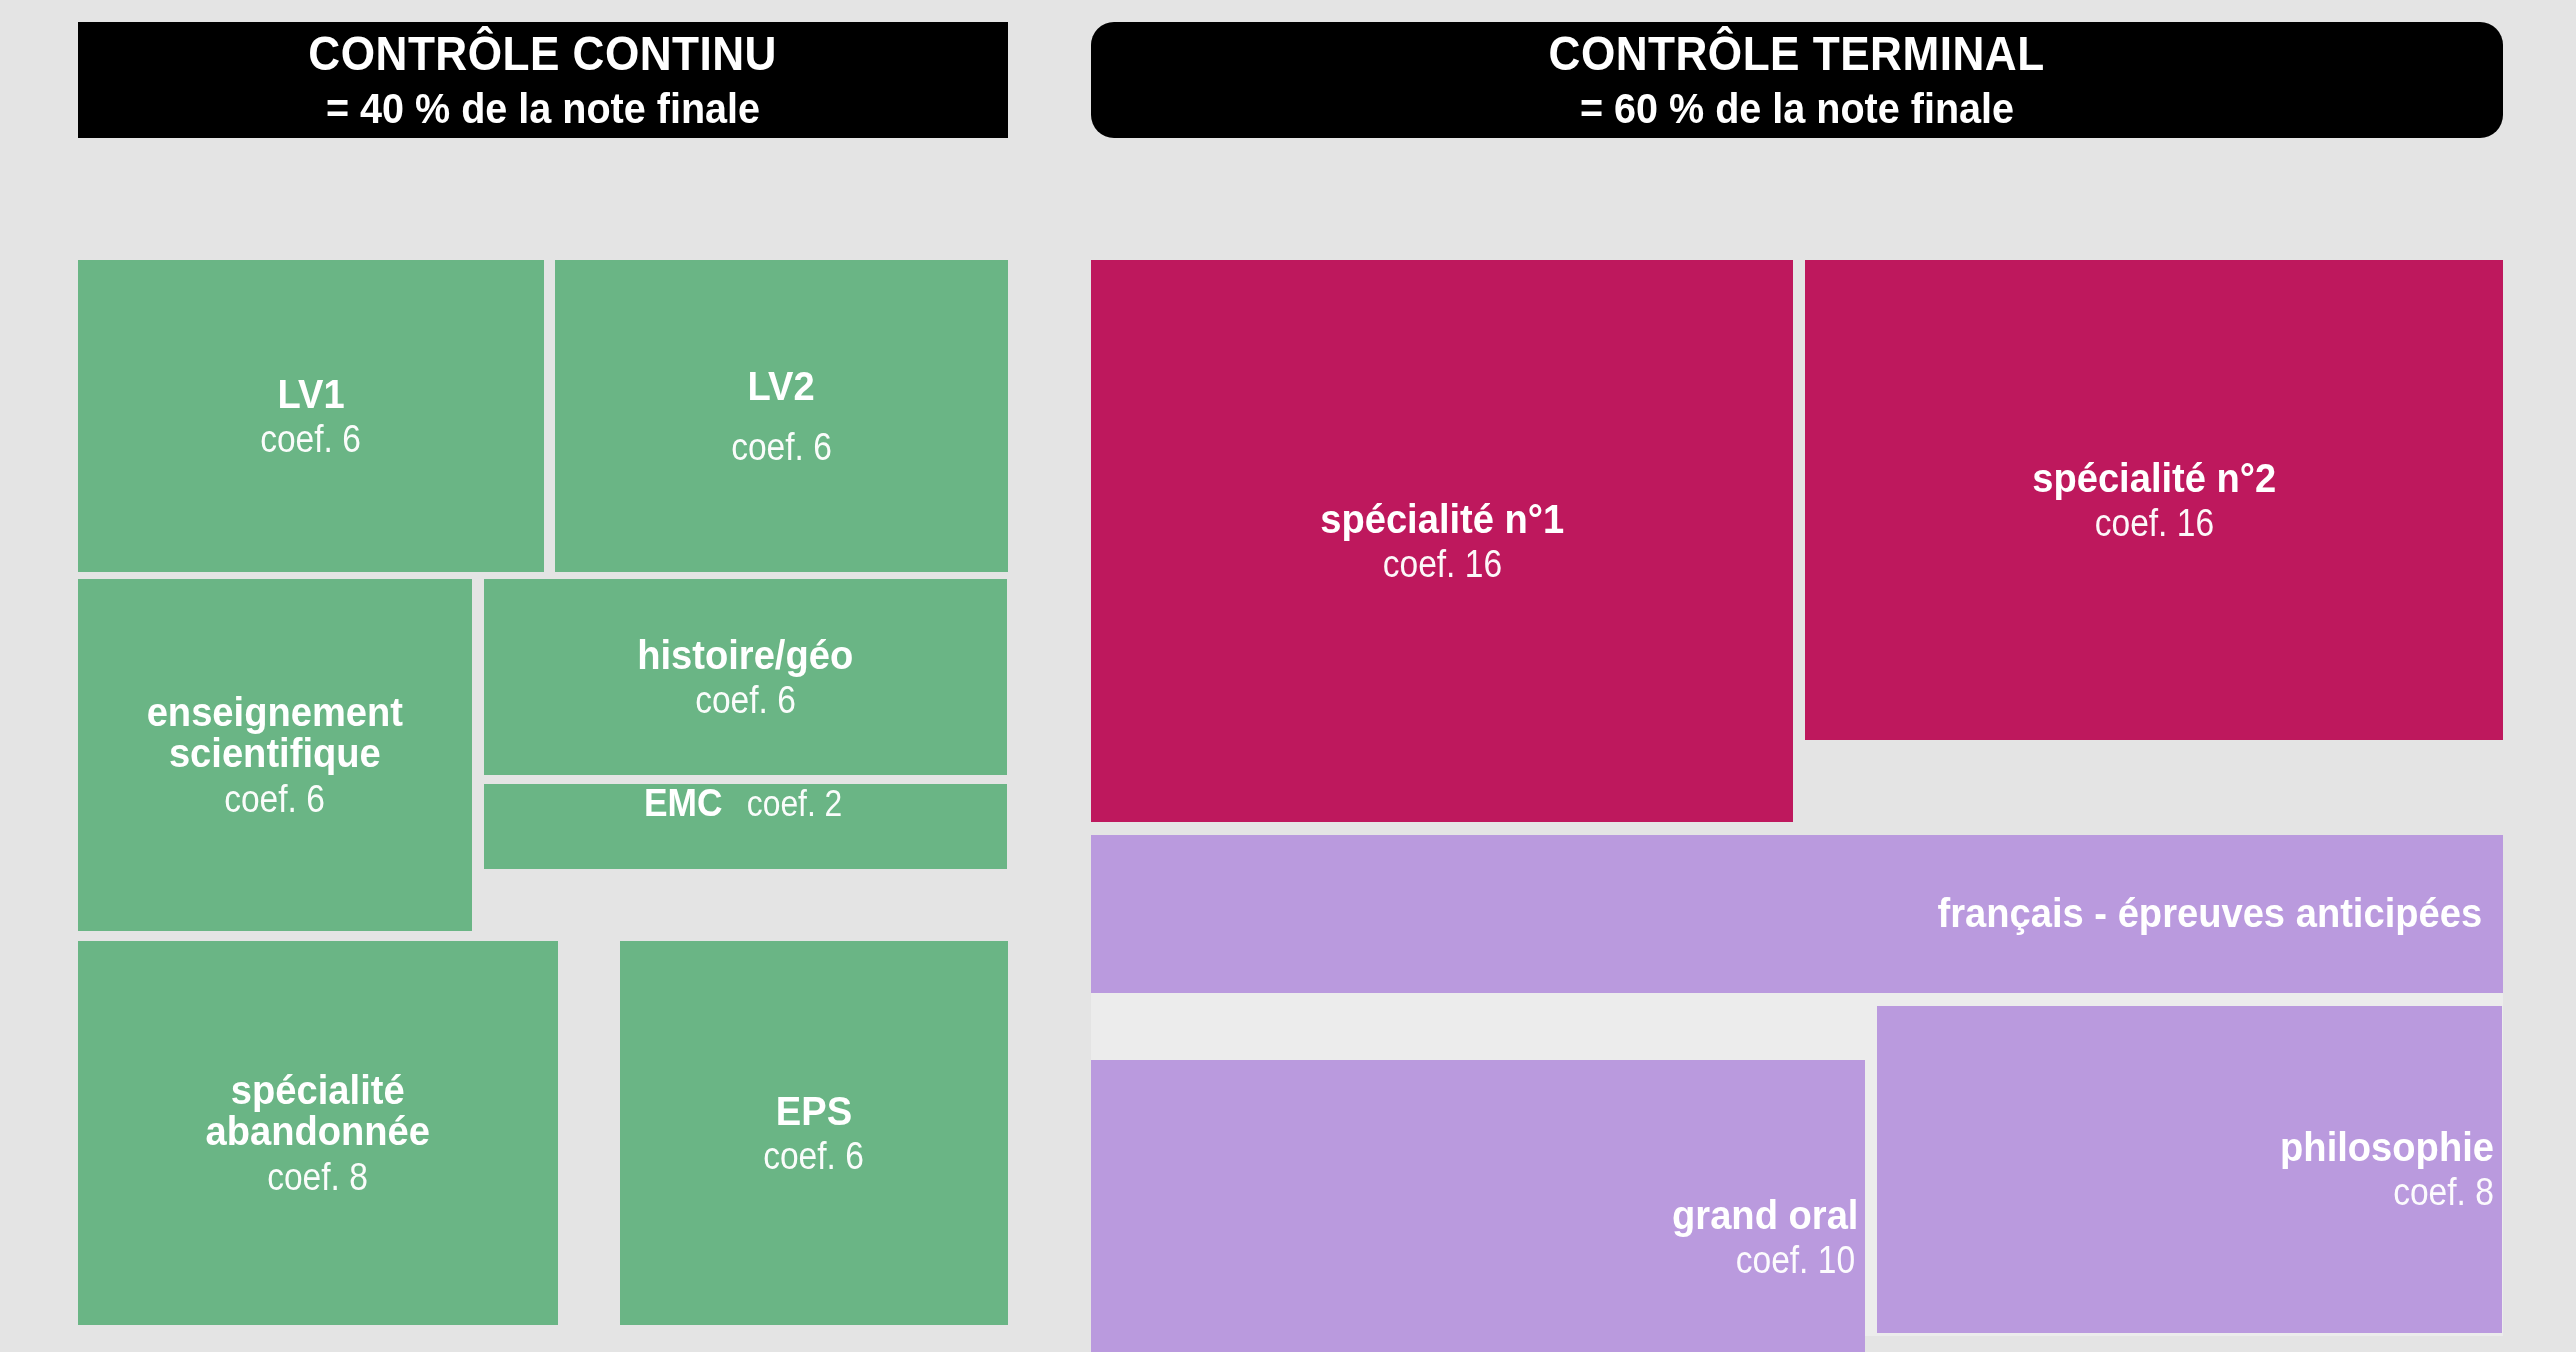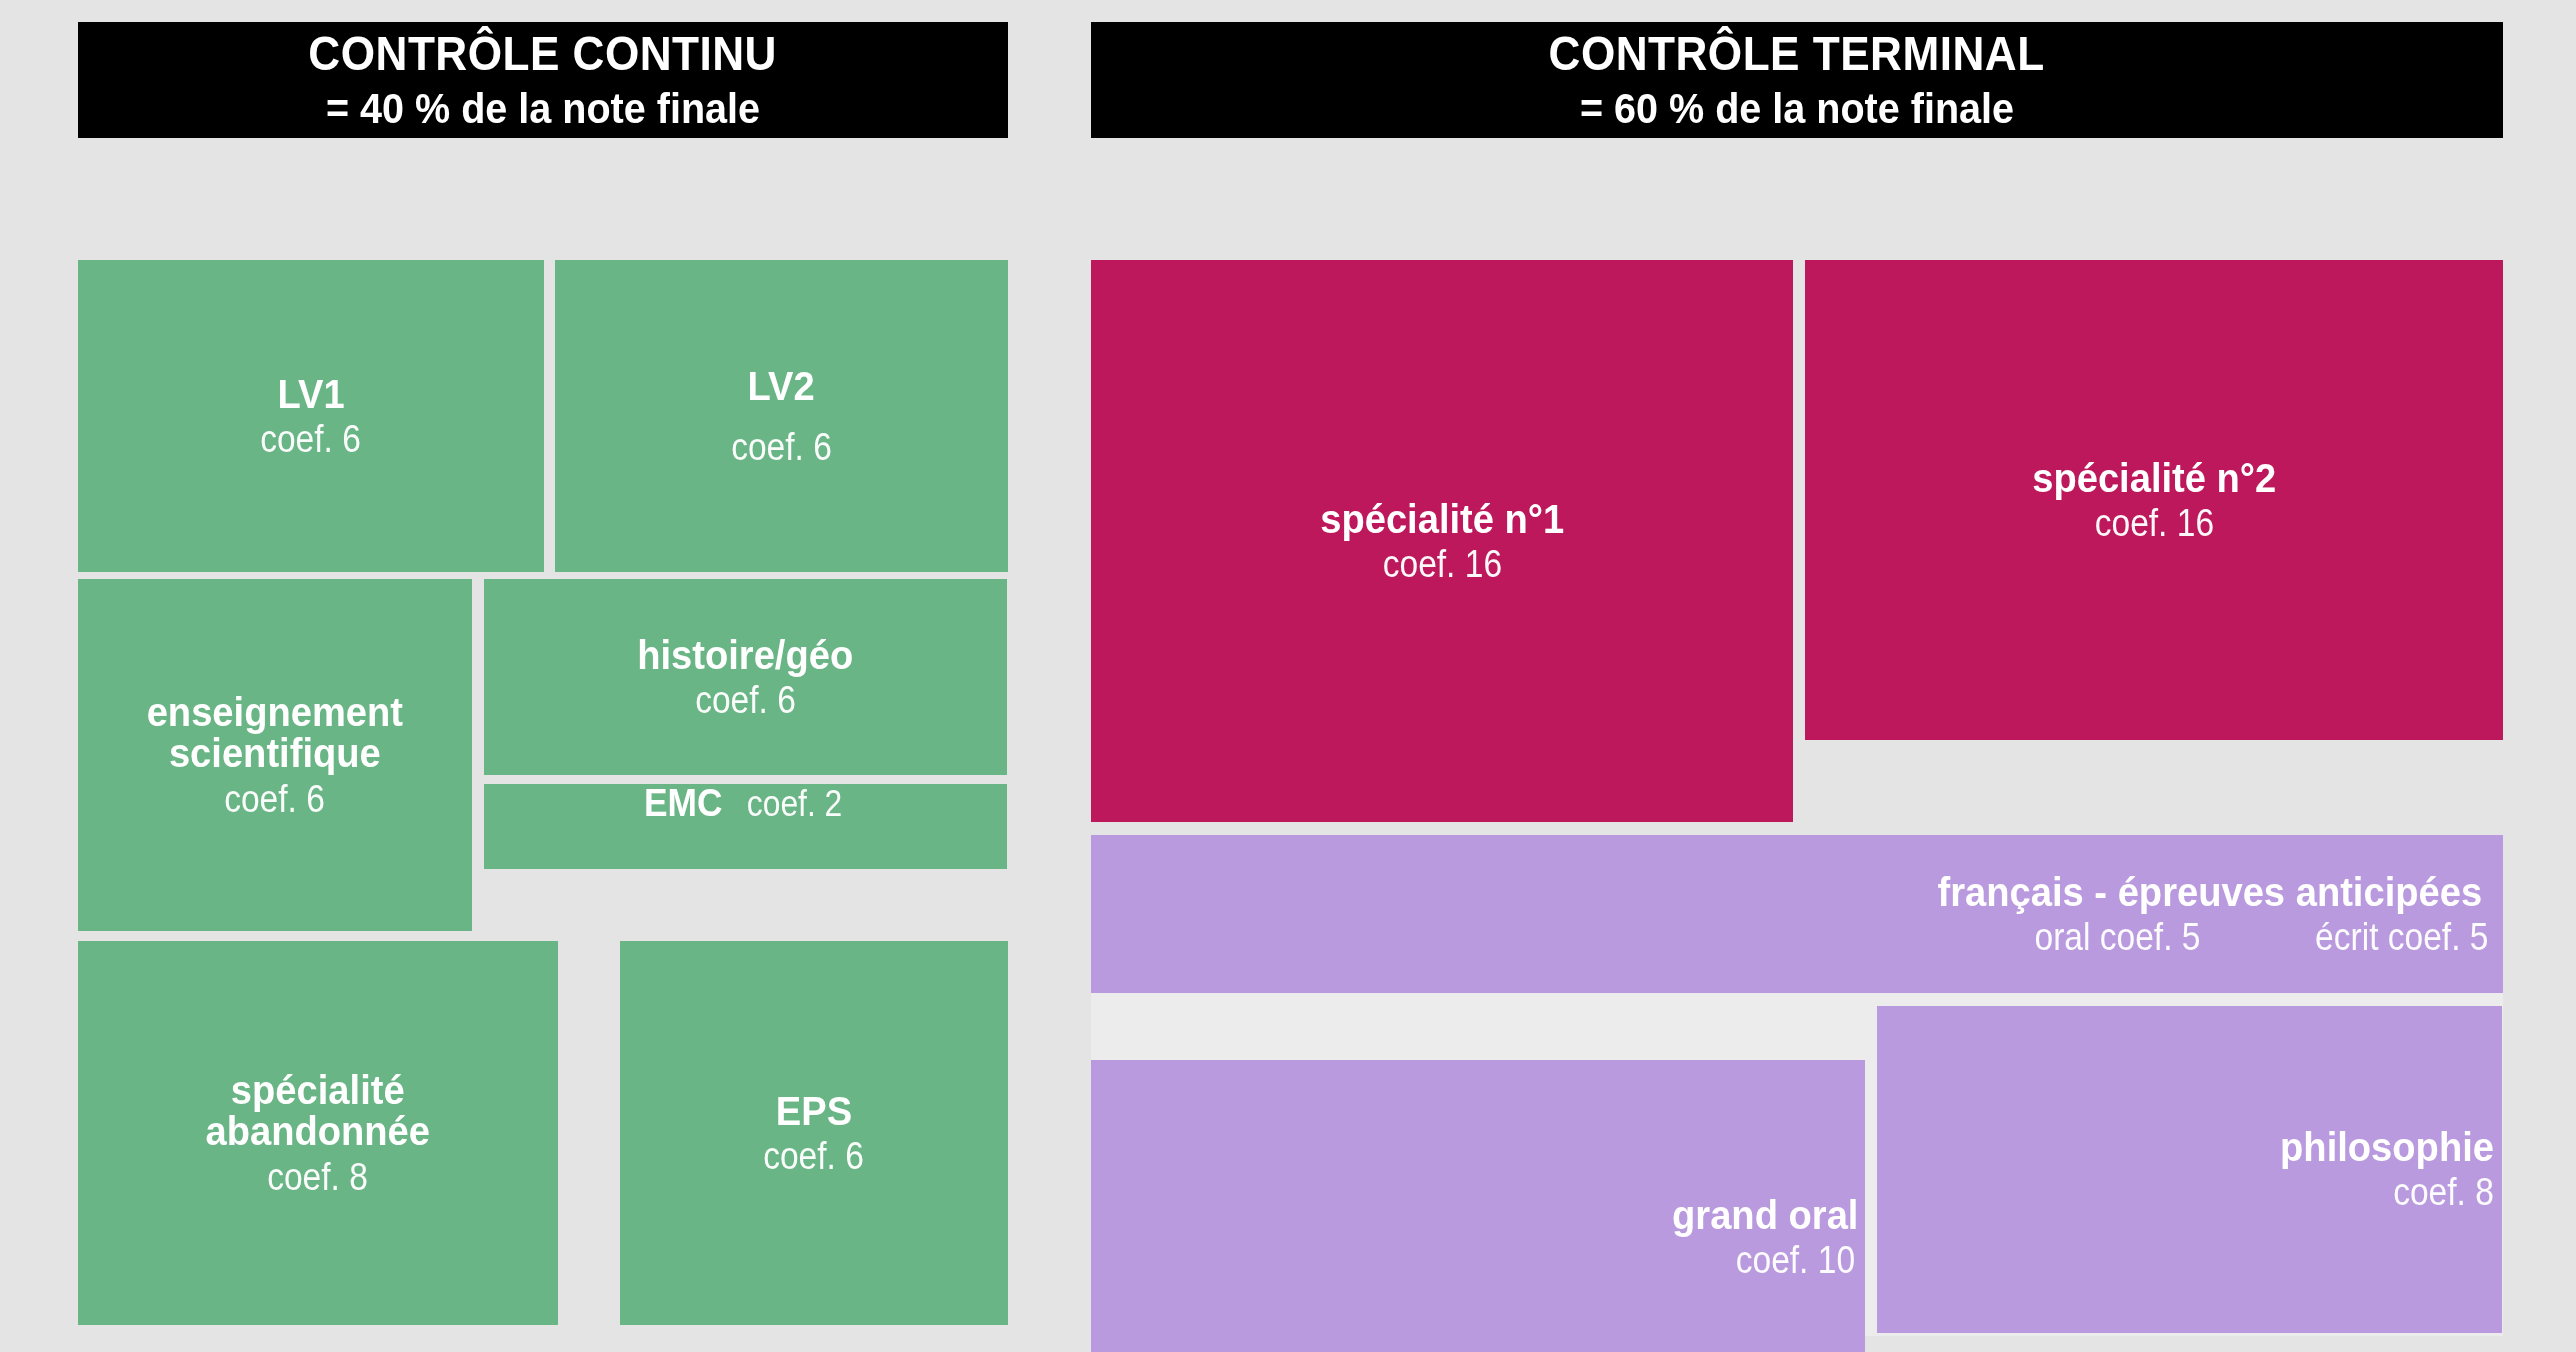--- a/index.html
+++ b/index.html
@@ -123,40 +123,36 @@
       <div class="b-coef">coef. 8</div>
     </div>
     <div class="block green" style="left:620px; top:908px; width:388px; height:384px;">
       <div class="b-label">EPS</div>
       <div class="b-coef">coef. 6</div>
     </div>
   </div>
 
   <div class="col">
 
-    <div class="header" style="left:1091px; top:22px; width:1412px; height:116px;">
+    <div class="header" style="left:1091px; top:22px; width:1412px; height:116px;border-radius:23px;">
       <div class="h-title">CONTRÔLE TERMINAL</div>
       <div class="h-sub">= 60 % de la note finale</div>
     </div>
 
     <div class="block purple" style="left:1091px; top:227px; width:702px; height:562px;">
       <div class="b-label">spécialité n°1</div>
       <div class="b-coef">coef. 16</div>
     </div>
     <div class="block purple" style="left:1805px; top:227px; width:698px; height:480px;">
       <div class="b-label">spécialité n°2</div>
       <div class="b-coef">coef. 16</div>
     </div>
 
     <div class="block purple-soft" style="left:1091px; top:802px; width:1412px; height:158px;">
       <div class="b-label">français - épreuves anticipées</div>
-      <div class="coef-pair">
-        <div class="b-coef">oral coef. 5</div>
-        <div class="b-coef">écrit coef. 5</div>
-      </div>
     </div>
 
     <div class="block purple-soft" style="left:1091px; top:1027px; width:774px; height:354px;">
       <div class="b-label">grand oral</div>
       <div class="b-coef">coef. 10</div>
     </div>
     <div class="block purple-soft" style="left:1877px; top:973px; width:625px; height:327px;">
       <div class="b-label">philosophie</div>
       <div class="b-coef">coef. 8</div>
     </div>

